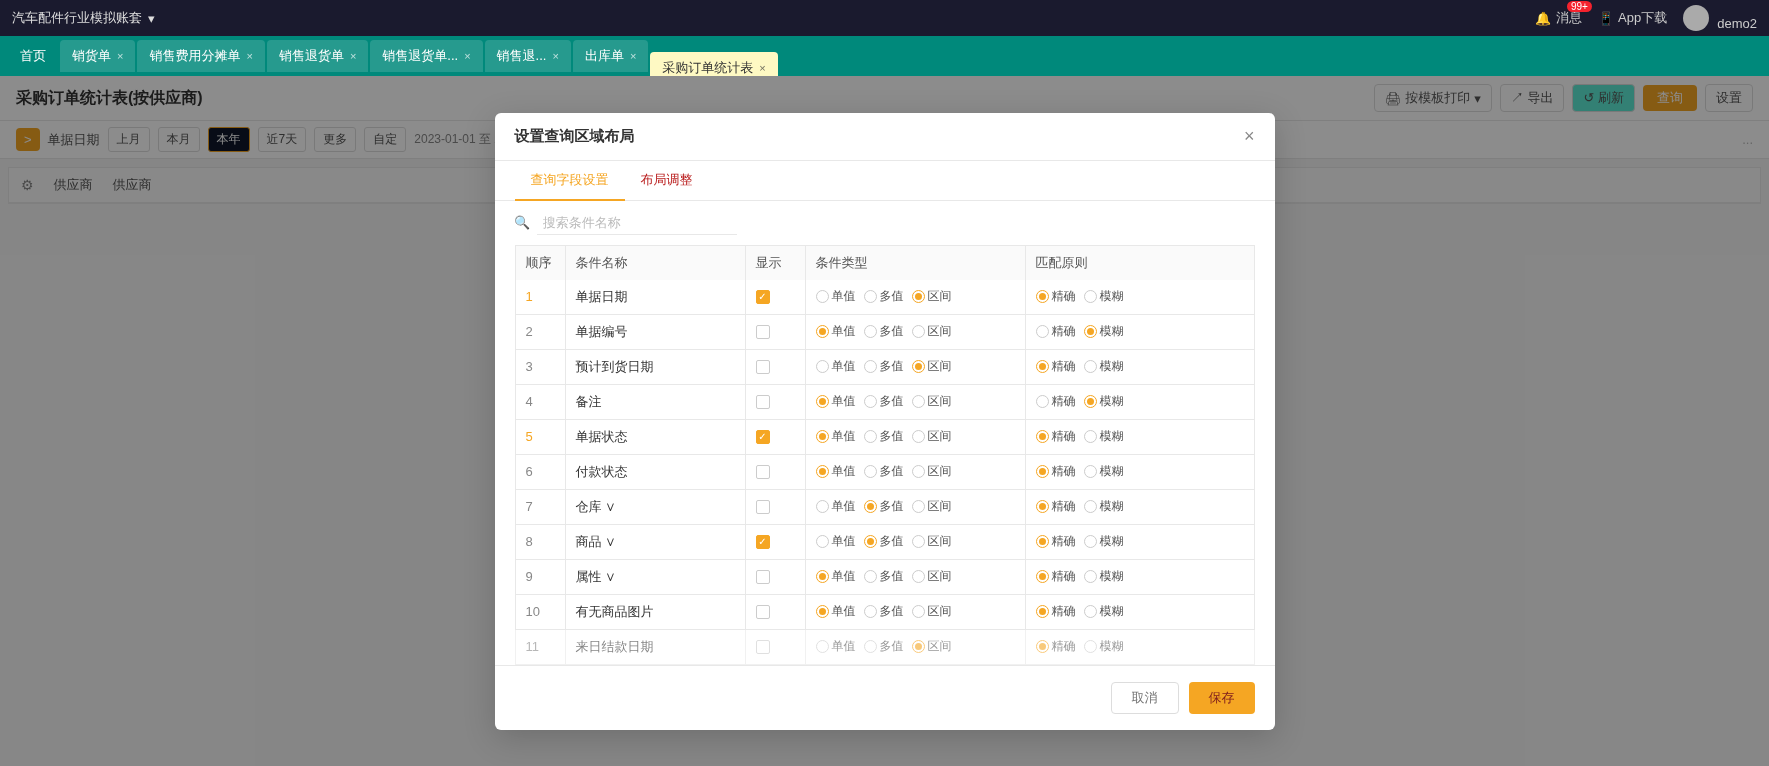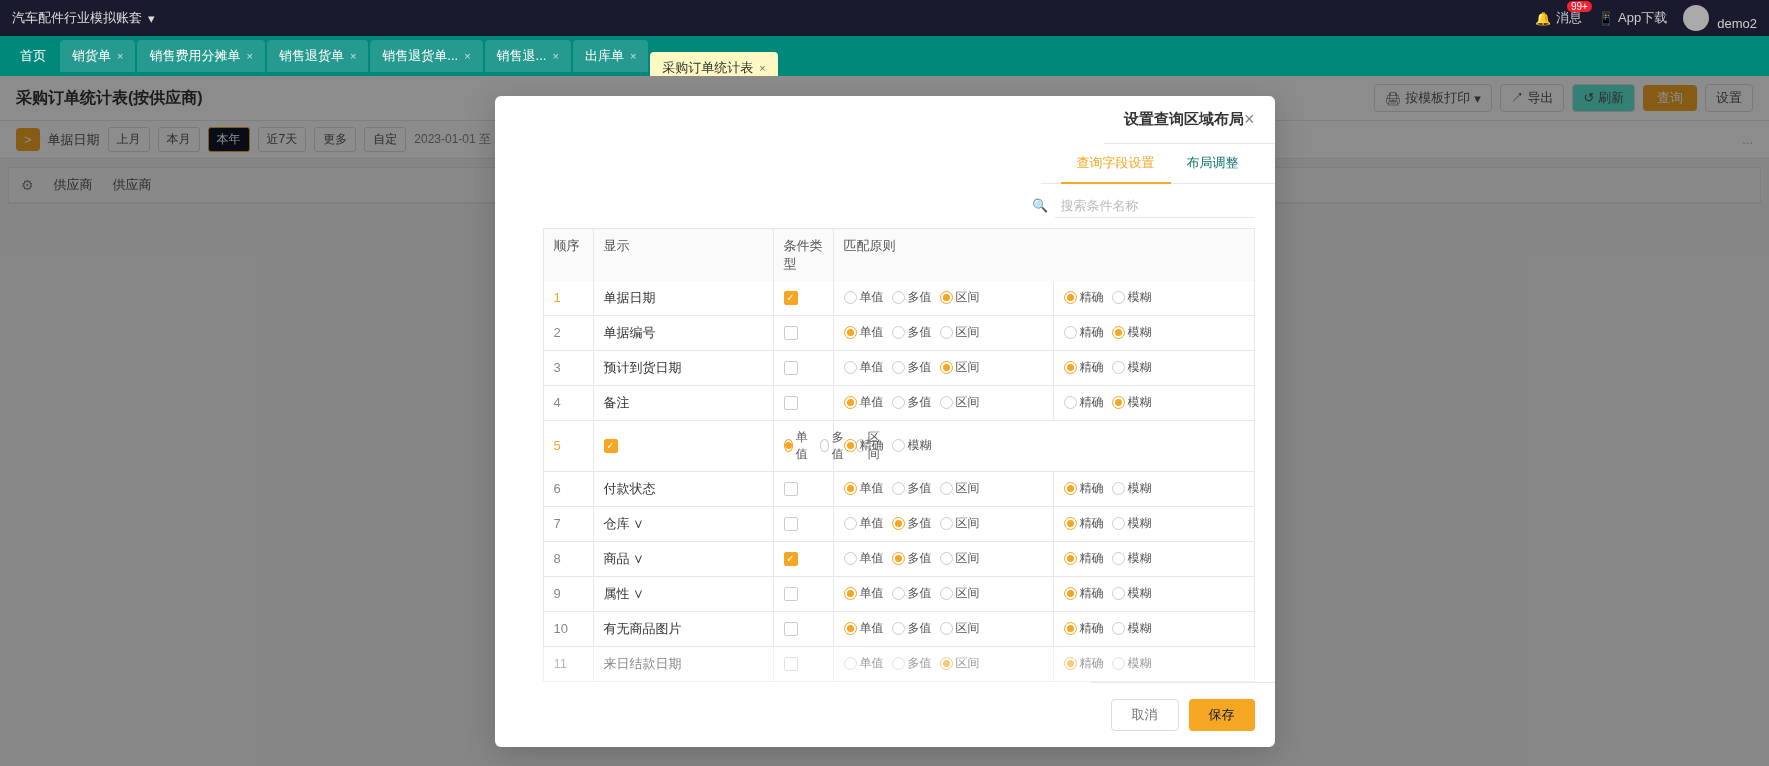--- a/index.html
+++ b/index.html
@@ -115,21 +115,20 @@
 
     
     .dialog {
       background: #fff;
       border-radius: 6px;
       width: 780px;
       max-height: 660px;
       display: flex;
       flex-direction: column;
       box-shadow: 0 8px 32px rgba(0,0,0,0.18);
-      align-items: flex-end;
     }
     .dialog-header {
       display: flex;
       align-items: center;
       justify-content: space-between;
       padding: 14px 20px;
       border-bottom: 1px solid #e8e8e8;
     }
     .dialog-title { font-size: 15px; font-weight: bold; color: #333; }
     .dialog-close { cursor: pointer; color: #888; font-size: 18px; line-height: 1; }
@@ -137,21 +136,21 @@
     
     .dialog-tabs {
       display: flex;
       gap: 0;
       padding: 0 20px;
       border-bottom: 1px solid #e8e8e8;
     }
     .dialog-tab {
       padding: 10px 16px;
       font-size: 13px;
-      color: #0f766e;
+      color: #b91c1c;
       cursor: pointer;
       border-bottom: 2px solid transparent;
       margin-bottom: -1px;
     }
     .dialog-tab.active {
       color: #f5a623;
       border-bottom: 2px solid #f5a623;
       font-weight: 500;
     }
 
@@ -230,21 +229,21 @@
 
     
     .dialog-footer {
       padding: 16px 20px;
       display: flex;
       justify-content: flex-end;
       gap: 10px;
       border-top: 1px solid #e8e8e8;
     }
     .btn-cancel { border: 1px solid #ddd; background: #fff; padding: 6px 20px; border-radius: 4px; cursor: pointer; font-size: 13px; color: #737373; }
-    .btn-save { background: #f5a623; color: #0f172a; border: none; padding: 6px 20px; border-radius: 4px; cursor: pointer; font-size: 13px; }
+    .btn-save { background: #f5a623; color: #7f1d1d; border: none; padding: 6px 20px; border-radius: 4px; cursor: pointer; font-size: 13px; }
 
     
     .dialog-table::-webkit-scrollbar { width: 6px; }
     .dialog-table::-webkit-scrollbar-track { background: #f0f0f0; }
     .dialog-table::-webkit-scrollbar-thumb { background: #ccc; border-radius: 3px; }
   </style>
 </head>
 <body>
 
 <div class="top-bar">
@@ -369,20 +368,21 @@
 
       <div class="search-box">
         <span style="color:#bbb;">🔍</span>
         <input class="search-input" type="text" placeholder="搜索条件名称" style="">
       </div>
 
       <div class="dialog-table">
 
         <div class="dt-header">
           <div class="dt-hcell">顺序</div>
+          <div class="dt-hcell">条件名称</div>
           <div class="dt-hcell">显示</div>
           <div class="dt-hcell">条件类型</div>
           <div class="dt-hcell">匹配原则</div>
         </div>
 
         <div class="dt-row">
           <div class="dt-cell">
               <span class="row-num">1</span>
             </div>
           <div class="dt-cell">单据日期</div>
@@ -470,20 +470,21 @@
               <label class="radio-option"><div class="radio-circle"></div>精确</label>
               <label class="radio-option"><div class="radio-circle selected"></div>模糊</label>
             </div>
           </div>
         </div>
 
         <div class="dt-row">
           <div class="dt-cell">
               <span class="row-num">5</span>
             </div>
+          <div class="dt-cell">单据状态</div>
           <div class="dt-cell">
             <div class="cb checked"></div>
           </div>
           <div class="dt-cell">
             <div class="radio-group">
               <label class="radio-option"><div class="radio-circle selected"></div>单值</label>
               <label class="radio-option"><div class="radio-circle"></div>多值</label>
               <label class="radio-option"><div class="radio-circle"></div>区间</label>
             </div>
           </div>

